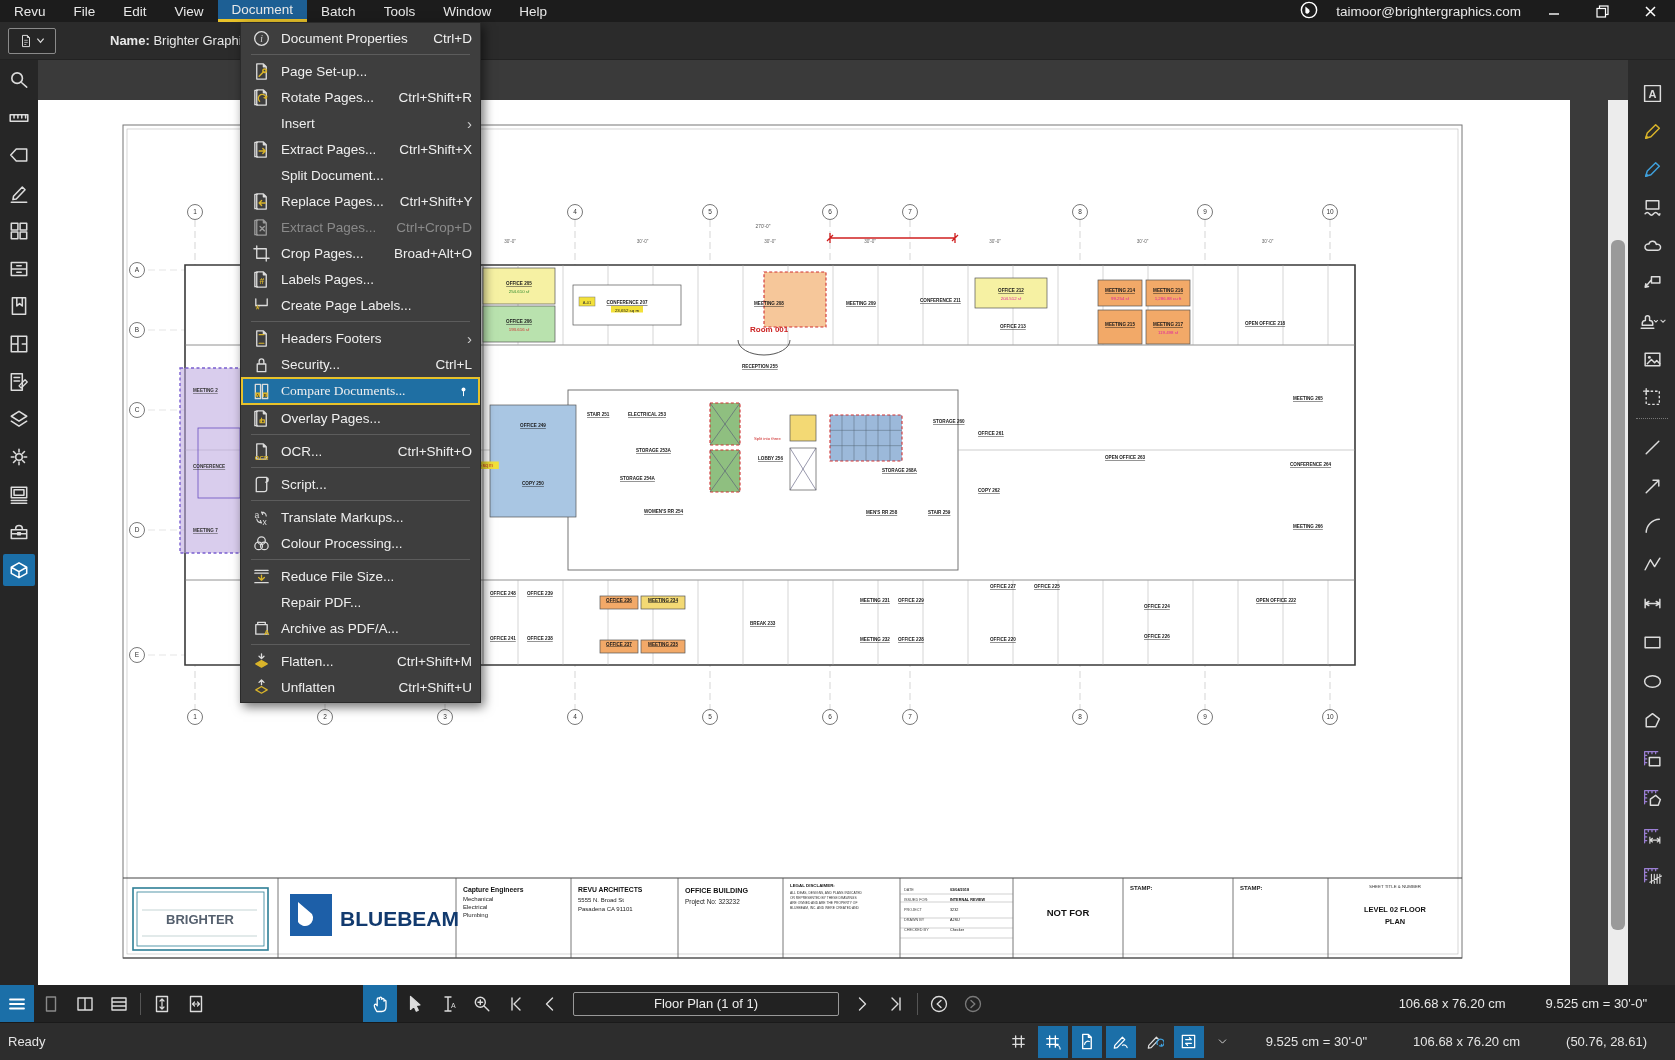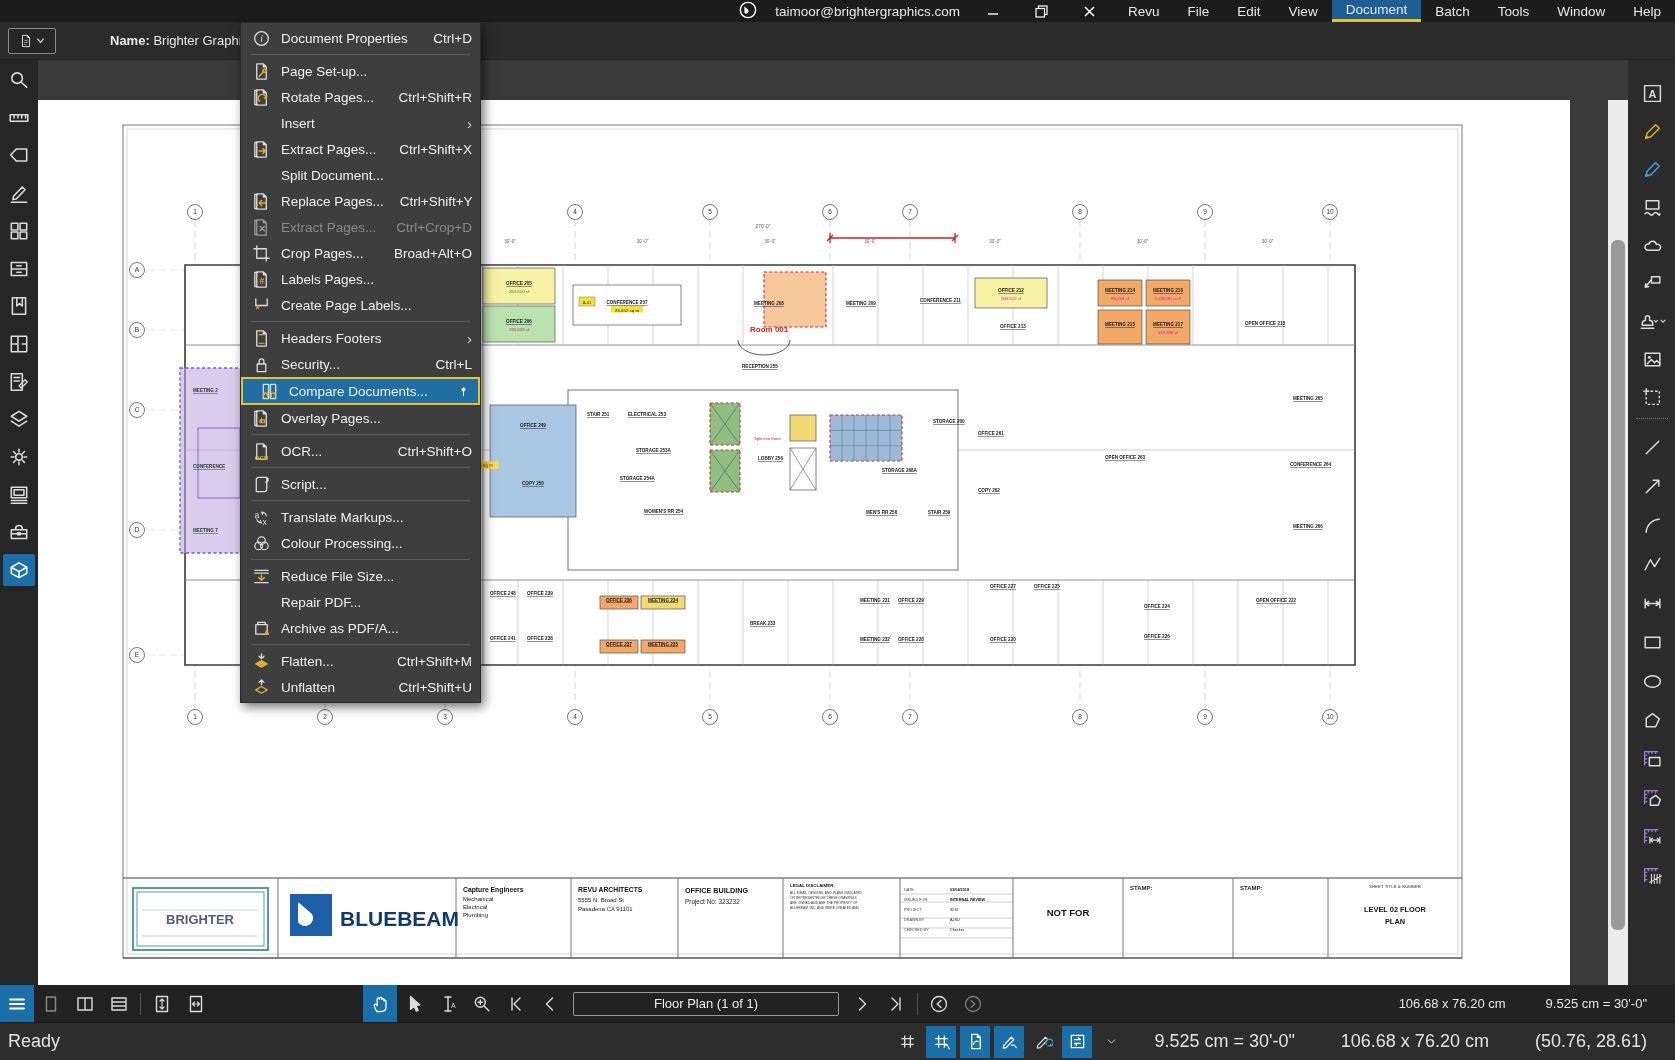--- a/index.html
+++ b/index.html
@@ -32,79 +32,79 @@
   .right-ic{position:absolute;left:9px;width:30px;height:30px;display:flex;align-items:center;justify-content:center;color:#dcdcdc;}
   #right-div{position:absolute;left:8px;width:32px;border-top:1px dotted #777;}
   
   #docmenu{position:absolute;left:240px;top:22px;width:241px;background:#3e3e3e;border:1px solid #2a2a2a;box-shadow:3px 4px 10px rgba(0,0,0,.55);z-index:100;padding:2px 0;font-size:13.5px;color:#efefef;}
   .mi{height:26px;display:flex;align-items:center;padding:0 8px 0 8px;position:relative;}
   .mic{width:24px;height:20px;display:flex;align-items:center;justify-content:center;margin-right:8px;flex:none;}
   .ml{white-space:nowrap;}
   .ms{margin-left:auto;white-space:nowrap;padding-left:16px;}
   .arr{margin-left:auto;color:#cfcfcf;font-size:15px;}
   .mi.disabled{color:#8a8a8a;}
-  .mi.hl{background:#1f6fa3;border:2px solid #e8c22a;height:28px;padding-left:14px;}
+  .mi.hl{background:#1f6fa3;border:2px solid #e8c22a;height:28px;padding-left:6px;font-family:Liberation Serif, serif;}
   .msep{height:1px;background:#5c5c5c;margin:3px 10px;}
   .pin{margin-left:auto;display:flex;align-items:center;}
   
   #bottombar{position:absolute;left:0;top:985px;width:1675px;height:37px;background:#222;display:flex;align-items:center;color:#e8e8e8;font-size:13px;}
   .bb-ic{width:34px;height:37px;display:flex;align-items:center;justify-content:center;color:#d8d8d8;flex:none;}
   .bb-ic.blue{background:#1b6fa8;}
   .bb-ic.dim{color:#7a7a7a;}
   .bb-div{width:1px;height:22px;background:#555;margin:0 4px;flex:none;}
   #pagebox{width:266px;height:24px;border:1px solid #999;border-radius:2px;display:flex;align-items:center;justify-content:center;margin:0 6px;color:#eee;}
   #bb-right{margin-left:auto;display:flex;gap:40px;padding-right:28px;}
   
-  #statusbar{position:absolute;left:0;top:1022px;width:1675px;height:38px;background:#2d2d2d;display:flex;align-items:center;color:#e4e4e4;font-size:18px;border-top:1px solid #1a1a1a;}
+  #statusbar{position:absolute;left:0;top:1022px;width:1675px;height:38px;background:#2d2d2d;display:flex;align-items:center;color:#e4e4e4;font-size:13px;border-top:1px solid #1a1a1a;}
   #status-left{padding-left:8px;}
   #status-icons{margin-left:auto;display:flex;align-items:center;}
   .st-ic{width:30px;height:32px;display:flex;align-items:center;justify-content:center;color:#d8d8d8;flex:none;margin:0 2px;}
   .st-ic.blue{background:#1b6fa8;}
   #status-texts{display:flex;gap:46px;padding:0 28px 0 26px;}
 </style>
 </head>
 <body>
 
 <div id="titlebar">
-  <div id="titlebar-right">
-    <span class="logo">
-      <svg width="18" height="18" viewBox="0 0 20 20">
-          <circle cx="10" cy="10" r="8.5" fill="none" stroke="#fff" stroke-width="1.6"></circle>
-          <path d="M6,13 V6 l4,3.5 a2.5,2.5 0 1 1 -4,3.5 Z" fill="#fff"></path>
-        </svg>
-    </span>
-    <span>taimoor@brightergraphics.com</span>
-    <span class="winbtn">
-        <svg width="12" height="12" viewBox="0 0 12 12">
-          <path d="M1,9 H11" stroke="#fff" stroke-width="1.4"></path>
-        </svg>
-      </span>
-    <span class="winbtn">
-        <svg width="13" height="13" viewBox="0 0 13 13">
-          <rect x="3.5" y="1" width="8.5" height="8.5" fill="none" stroke="#fff" stroke-width="1.2"></rect>
-          <rect x="1" y="3.5" width="8.5" height="8.5" fill="#1c1c1c" stroke="#fff" stroke-width="1.2"></rect>
-        </svg>
-      </span>
-    <span class="winbtn">
-        <svg width="13" height="13" viewBox="0 0 13 13">
-          <path d="M2,2 L11,11 M11,2 L2,11" stroke="#fff" stroke-width="1.5"></path>
-        </svg>
-      </span>
-  </div>
   <div id="menubar" style="display: flex;">
       <div class="menu-item">Revu</div>
       <div class="menu-item">File</div>
       <div class="menu-item">Edit</div>
       <div class="menu-item">View</div>
       <div class="menu-item active">Document</div>
       <div class="menu-item">Batch</div>
       <div class="menu-item">Tools</div>
       <div class="menu-item">Window</div>
       <div class="menu-item">Help</div>
     </div>
+  <div id="titlebar-right">
+    <span class="logo">
+      <svg width="18" height="18" viewBox="0 0 20 20">
+          <circle cx="10" cy="10" r="8.5" fill="none" stroke="#fff" stroke-width="1.6"></circle>
+          <path d="M6,13 V6 l4,3.5 a2.5,2.5 0 1 1 -4,3.5 Z" fill="#fff"></path>
+        </svg>
+    </span>
+    <span>taimoor@brightergraphics.com</span>
+    <span class="winbtn">
+        <svg width="12" height="12" viewBox="0 0 12 12">
+          <path d="M1,9 H11" stroke="#fff" stroke-width="1.4"></path>
+        </svg>
+      </span>
+    <span class="winbtn">
+        <svg width="13" height="13" viewBox="0 0 13 13">
+          <rect x="3.5" y="1" width="8.5" height="8.5" fill="none" stroke="#fff" stroke-width="1.2"></rect>
+          <rect x="1" y="3.5" width="8.5" height="8.5" fill="#1c1c1c" stroke="#fff" stroke-width="1.2"></rect>
+        </svg>
+      </span>
+    <span class="winbtn">
+        <svg width="13" height="13" viewBox="0 0 13 13">
+          <path d="M2,2 L11,11 M11,2 L2,11" stroke="#fff" stroke-width="1.5"></path>
+        </svg>
+      </span>
+  </div>
 </div>
 
 <div id="toolbar2">
   <div id="file-dropdown">
     <svg width="14" height="16" viewBox="0 0 20 20">
         <path d="M5,2 H12 L15,5 V18 H5 Z M12,2 V5 H15" fill="none" stroke="#dcdcdc" stroke-width="1.4"></path>
         <path d="M7.5,9 h5 M7.5,12 h5 M7.5,15 h3" stroke="#dcdcdc" stroke-width="1"></path>
       </svg>
     <svg width="9" height="9" viewBox="0 0 10 10">
         <path d="M1.5,3 L5,7 L8.5,3" fill="none" stroke="#dcdcdc" stroke-width="1.4"></path>

